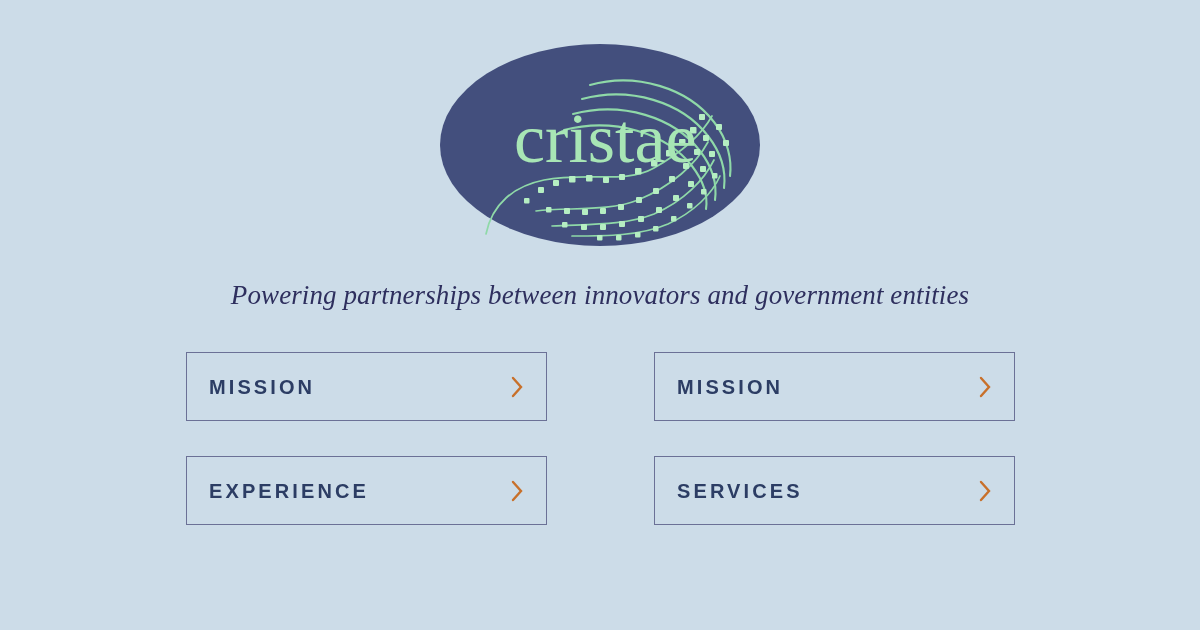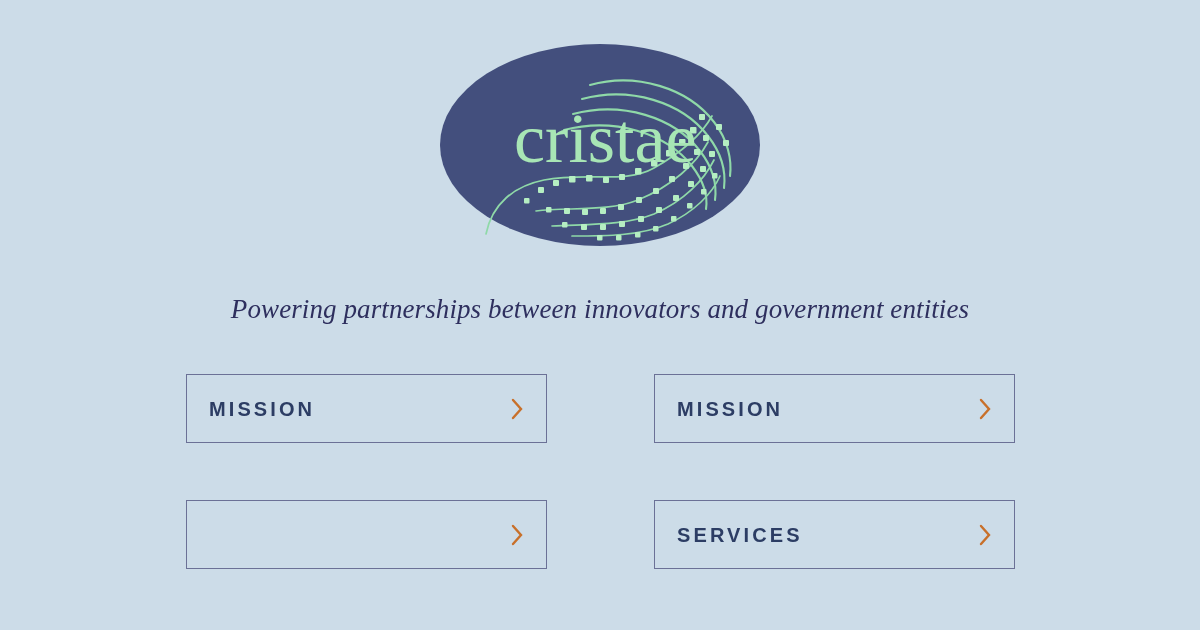--- a/index.html
+++ b/index.html
@@ -33,21 +33,21 @@
   .logo-svg {
     display: block;
     width: 320px;
     height: 202px;
   }
 
   
   .tagline {
     position: absolute;
     left: 0;
-    top: 292px;
+    top: 278px;
     width: 1200px;
     text-align: center;
     font-family: "Liberation Serif", "DejaVu Serif", serif;
     font-style: italic;
     font-size: 27px;
     line-height: 34px;
     color: #2e2f5e;
     letter-spacing: 0.1px;
     white-space: nowrap;
   }
@@ -67,21 +67,20 @@
     position: relative;
     box-sizing: border-box;
     height: 69px;
     border: 1px solid #6b7196;
     background: transparent;
     display: flex;
     align-items: center;
     cursor: pointer;
     padding: 0 18px 0 22px;
     text-decoration: none;
-    margin-top: 22px;
   }
   .nav-btn-label {
     font-family: "Liberation Sans", sans-serif;
     font-size: 20px;
     font-weight: bold;
     color: #2c3d64;
     letter-spacing: 3.1px;
     line-height: 1;
     white-space: nowrap;
   }
@@ -194,20 +193,21 @@
     <div class="nav-btn">
       <span class="nav-btn-label">MISSION</span>
       <span class="nav-btn-chevron">
         <svg viewBox="0 0 14 22">
             <path d="M3 2 L11 11 L3 20" fill="none" stroke="#c8702a" stroke-width="2.4" stroke-linecap="round" stroke-linejoin="miter"></path>
           </svg>
       </span>
     </div>
 
     <div class="nav-btn">
+      <span class="nav-btn-label">EXPERIENCE</span>
       <span class="nav-btn-chevron">
         <svg viewBox="0 0 14 22">
             <path d="M3 2 L11 11 L3 20" fill="none" stroke="#c8702a" stroke-width="2.4" stroke-linecap="round" stroke-linejoin="miter"></path>
           </svg>
       </span>
     </div>
 
     <div class="nav-btn">
       <span class="nav-btn-label">SERVICES</span>
       <span class="nav-btn-chevron">

